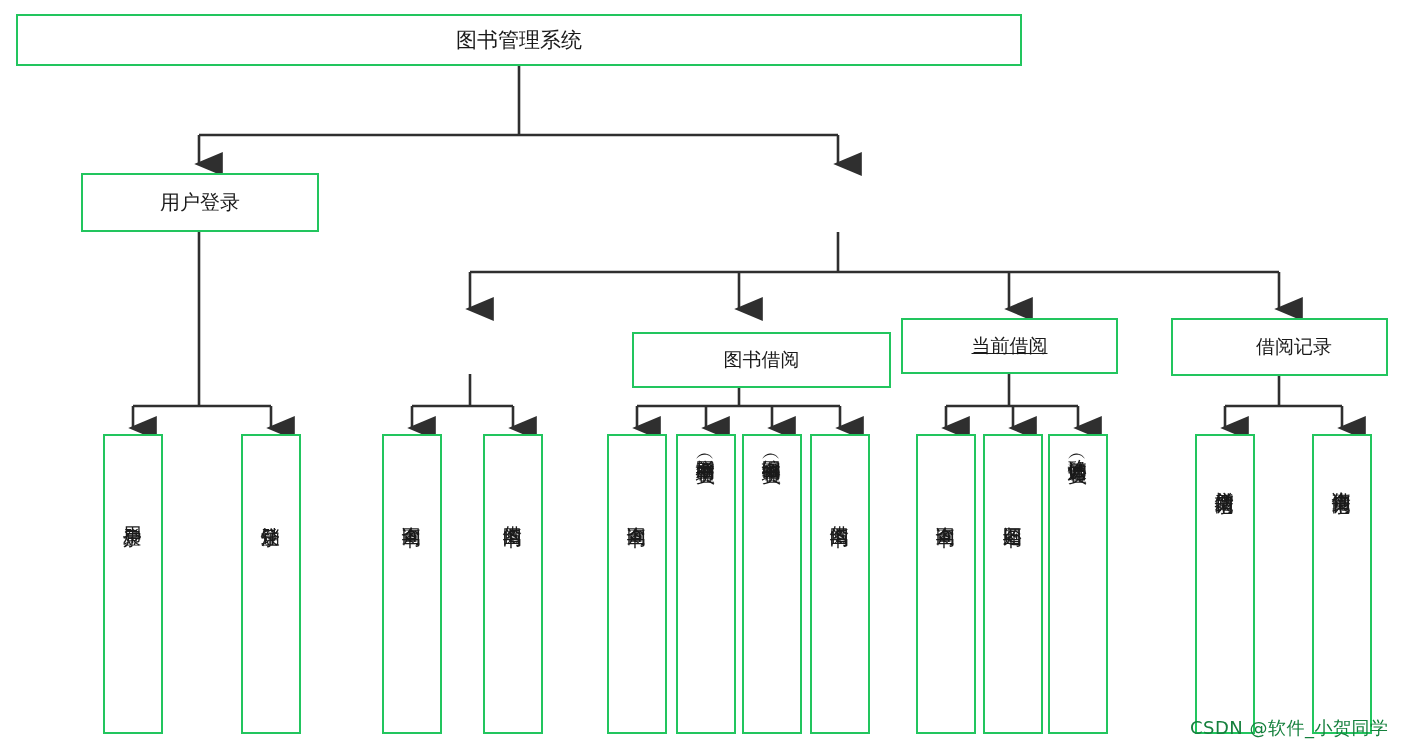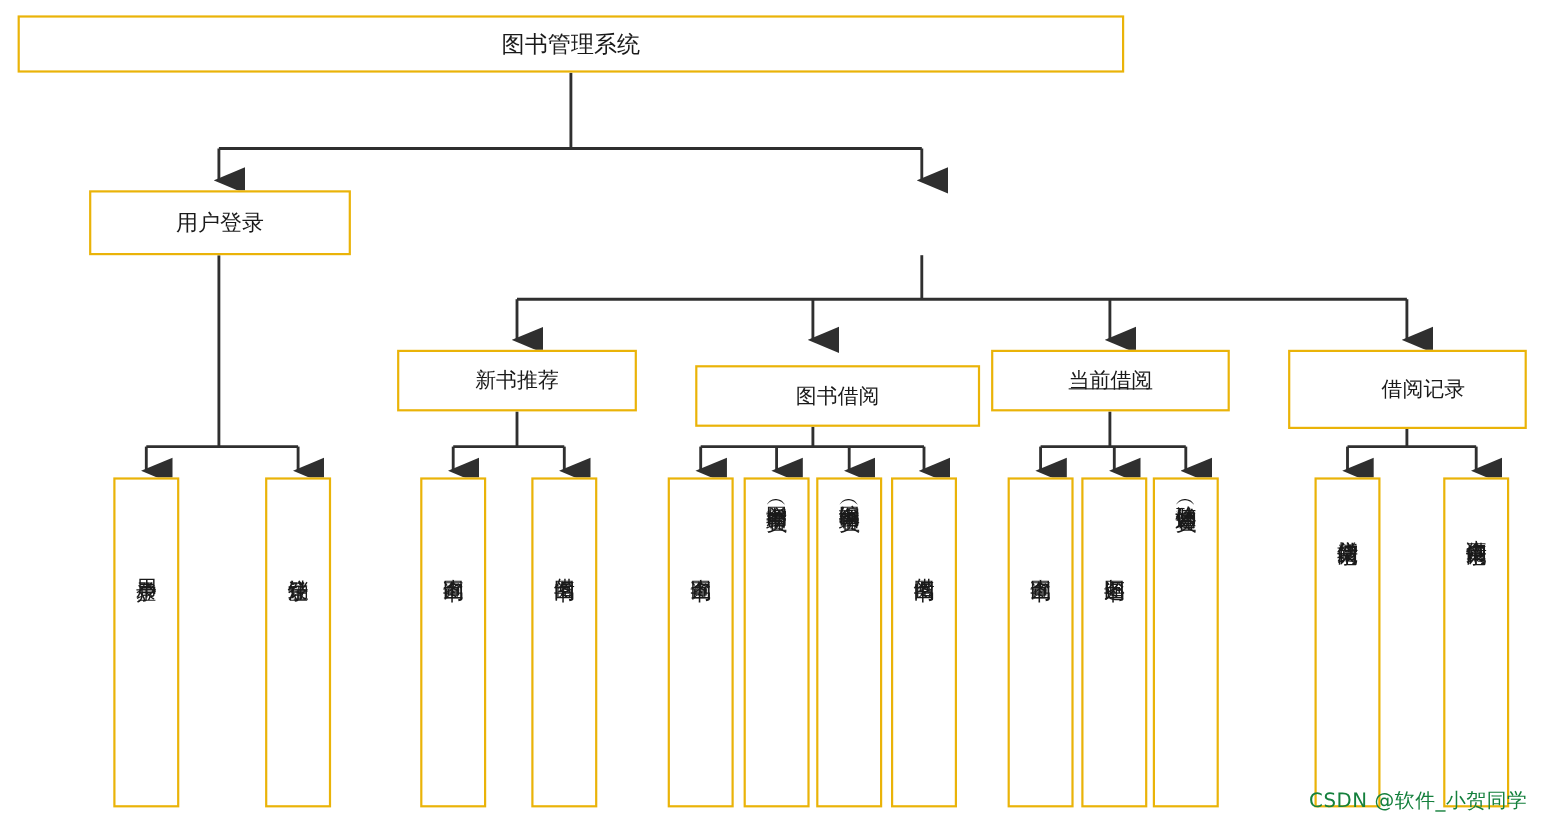--- a/index.html
+++ b/index.html
@@ -21,21 +21,21 @@
     position: absolute;
     left: 0;
     top: 0;
     width: 1405px;
     height: 747px;
     pointer-events: none;
   }
   .node {
     position: absolute;
     box-sizing: border-box;
-    border: 2px solid #eab308;
+    border: 2px solid #22c55e;
     background: #ffffff;
     display: flex;
     align-items: center;
     justify-content: center;
     color: #1a1a1a;
   }
   .node.root {
     font-size: 21px;
   }
   .node.lvl2 {
@@ -124,30 +124,27 @@
   </svg>
 
   <div class="node root" style="left:16px; top:14px; width:1006px; height:52px;">
     <span>图书管理系统</span>
   </div>
 
   <div class="node lvl2" style="left:81px; top:173px; width:238px; height:59px;">
     <span>用户登录</span>
   </div>
 
-  <div class="node lvl3" style="left:361px; top:318px; width:218px; height:56px;">
-    <span>新书推荐</span>
-  </div>
   <div class="node lvl3" style="left:632px; top:332px; width:259px; height:56px;">
     <span>图书借阅</span>
   </div>
   <div class="node lvl3" style="left:901px; top:318px; width:217px; height:56px;text-decoration:underline;">
     <span>当前借阅</span>
   </div>
-  <div class="node lvl3" style="left:1171px; top:318px; width:217px; height:72px;padding-left:29px;">
+  <div class="node lvl3" style="left:1171px; top:318px; width:217px; height:58px;padding-left:29px;">
     <span>借阅记录</span>
   </div>
 
   <div class="node leaf" style="left:103px; top:434px; width:60px; height:300px; padding-top:75px;">
     <span class="vtext">用户登录</span>
   </div>
   <div class="node leaf" style="left:241px; top:434px; width:60px; height:300px; padding-top:75px;">
     <span class="vtext">注销登录</span>
   </div>
 

